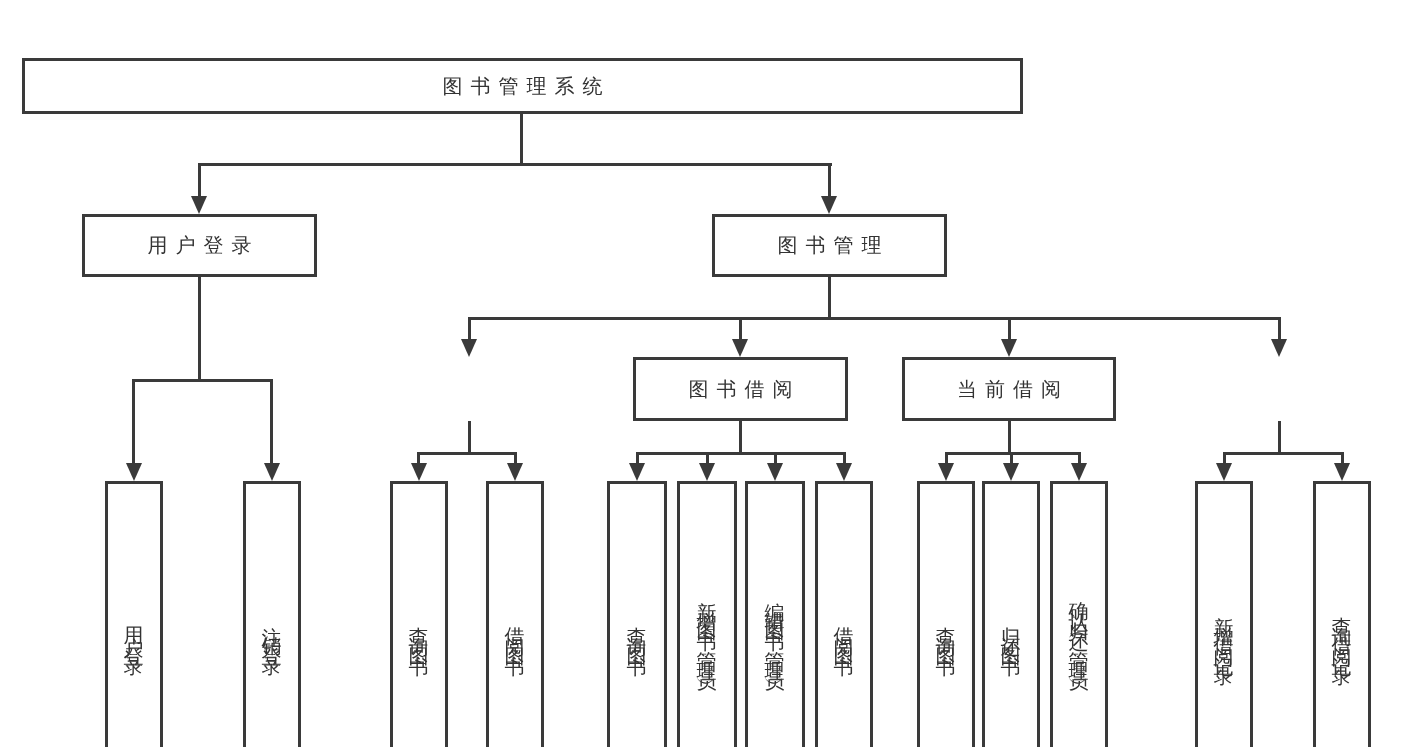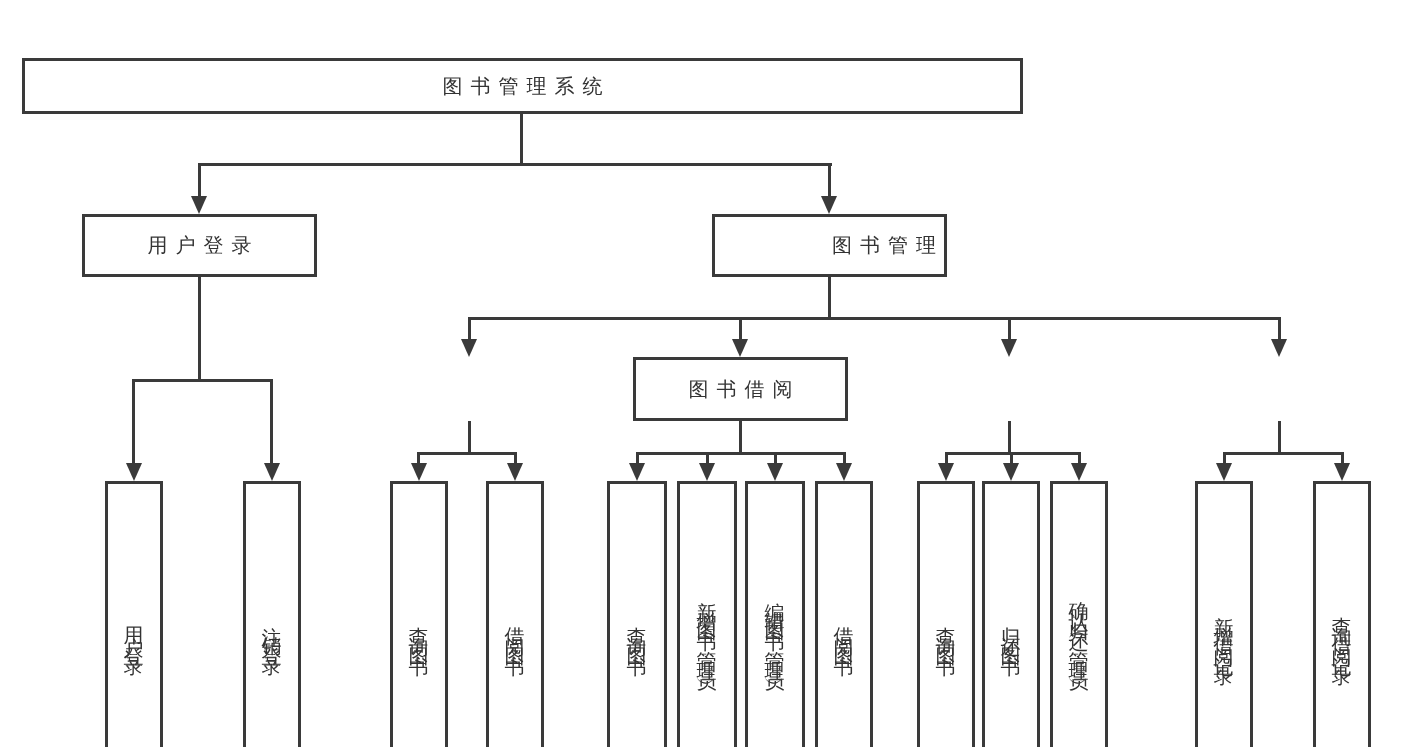--- a/index.html
+++ b/index.html
@@ -88,21 +88,21 @@
   <div class="v" style="left:520px; top:70px; height:50px;"></div>
   <div class="h" style="left:198px; top:119px; width:634px;"></div>
   <div class="v" style="left:198px; top:119px; height:38px;"></div>
   <div class="arr" style="left:191px; top:152px;"></div>
   <div class="v" style="left:828px; top:119px; height:38px;"></div>
   <div class="arr" style="left:821px; top:152px;"></div>
 
   <div class="box" style="left:82px; top:170px; width:235px; height:63px;">
     <span>用户登录</span>
   </div>
-  <div class="box" style="left:712px; top:170px; width:235px; height:63px;justify-content:flex-end;">
+  <div class="box" style="left:712px; top:170px; width:235px; height:63px;">
     <span>图书管理</span>
   </div>
 
   <div class="v" style="left:198px; top:233px; height:104px;"></div>
   <div class="h" style="left:132px; top:335px; width:141px;"></div>
   <div class="v" style="left:132px; top:335px; height:88px;"></div>
   <div class="arr" style="left:126px; top:419px;"></div>
   <div class="v" style="left:270px; top:335px; height:88px;"></div>
   <div class="arr" style="left:264px; top:419px;"></div>
 
@@ -113,20 +113,23 @@
   <div class="v" style="left:739px; top:273px; height:28px;"></div>
   <div class="arr" style="left:732px; top:295px;"></div>
   <div class="v" style="left:1008px; top:273px; height:28px;"></div>
   <div class="arr" style="left:1001px; top:295px;"></div>
   <div class="v" style="left:1278px; top:273px; height:28px;"></div>
   <div class="arr" style="left:1271px; top:295px;"></div>
 
   <div class="box" style="left:633px; top:313px; width:215px; height:64px;">
     <span>图书借阅</span>
   </div>
+  <div class="box" style="left:902px; top:313px; width:214px; height:64px;">
+    <span>当前借阅</span>
+  </div>
 
   <div class="v" style="left:468px; top:377px; height:33px;"></div>
   <div class="h" style="left:417px; top:408px; width:100px;"></div>
   <div class="v" style="left:417px; top:408px; height:15px;"></div>
   <div class="arr" style="left:411px; top:419px;"></div>
   <div class="v" style="left:514px; top:408px; height:15px;"></div>
   <div class="arr" style="left:507px; top:419px;"></div>
 
   <div class="v" style="left:739px; top:377px; height:33px;"></div>
   <div class="h" style="left:636px; top:408px; width:209px;"></div>

